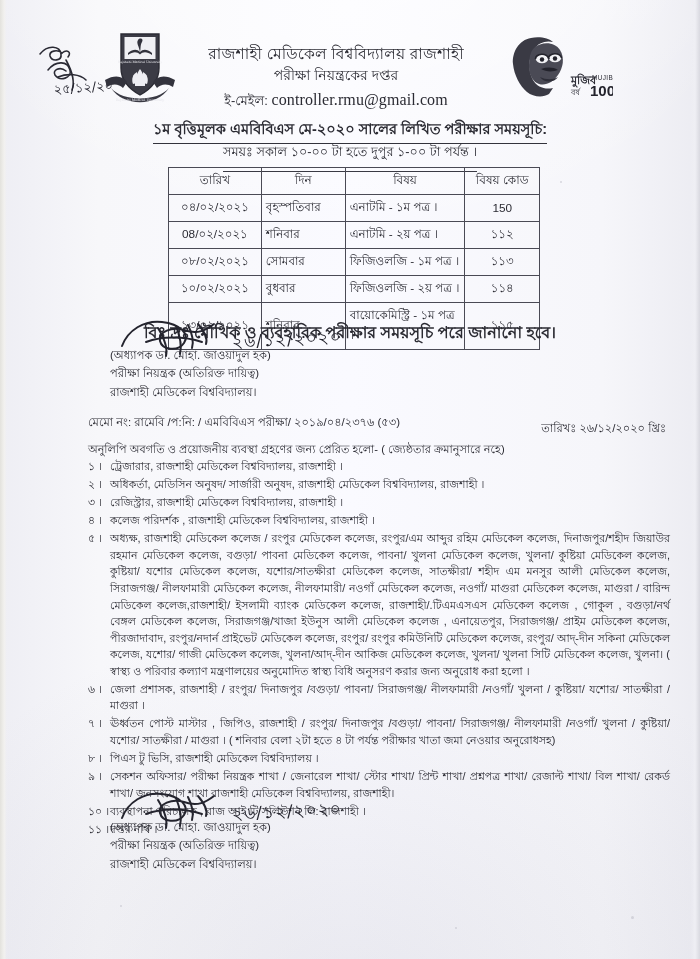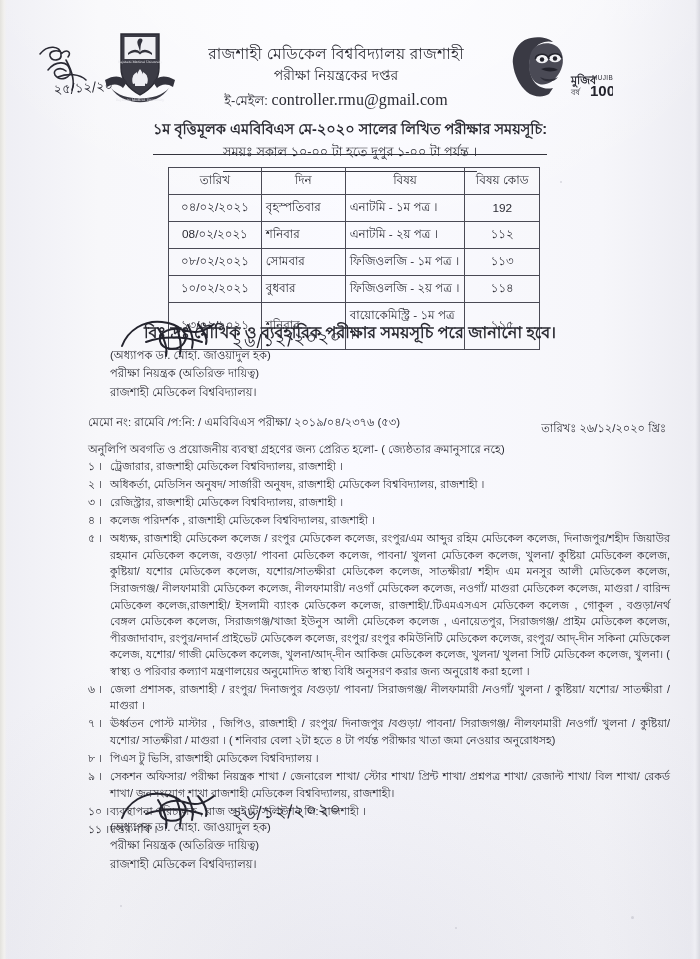--- a/index.html
+++ b/index.html
@@ -39,21 +39,21 @@
 
   .hand-top{
     position:absolute;left:34px;top:18px;width:96px;height:72px;
     font-family:"DejaVu Serif",serif;
   }
 
   
   .title-wrap{position:absolute;left:0;right:0;top:118px;text-align:center;}
   .title{
     display:inline-block;font-size:14.5px;font-weight:bold;
-    border-bottom:1.4px solid #33333c;padding-bottom:12px;white-space:nowrap;
+    border-bottom:1.4px solid #33333c;padding-bottom:1px;white-space:nowrap;
   }
   .subtitle{
     position:absolute;left:0;right:0;top:142px;text-align:center;font-size:12.8px;
   }
   .subtitle span{border-bottom:1px solid #3a3a44;padding-bottom:12px;}
 
   
   .routine{
     position:absolute;left:168px;top:167px;width:372px;
     border-collapse:collapse;font-size:11.8px;
@@ -194,21 +194,21 @@
         <th class="c-day">দিন</th>
         <th class="c-sub" style="text-align:center">বিষয়</th>
         <th class="c-code">বিষয় কোড</th>
       </tr>
     </thead>
     <tbody>
       <tr>
         <td class="c-date">০৪/০২/২০২১</td>
         <td class="c-day">বৃহস্পতিবার</td>
         <td class="c-sub">এনাটমি - ১ম পত্র ।</td>
-        <td class="c-code">192</td>
+        <td class="c-code">150</td>
       </tr>
       <tr>
         <td class="c-date">08/০২/২০২১</td>
         <td class="c-day">শনিবার</td>
         <td class="c-sub">এনাটমি - ২য় পত্র ।</td>
         <td class="c-code">১১২</td>
       </tr>
       <tr>
         <td class="c-date">০৮/০২/২০২১</td>
         <td class="c-day">সোমবার</td>

